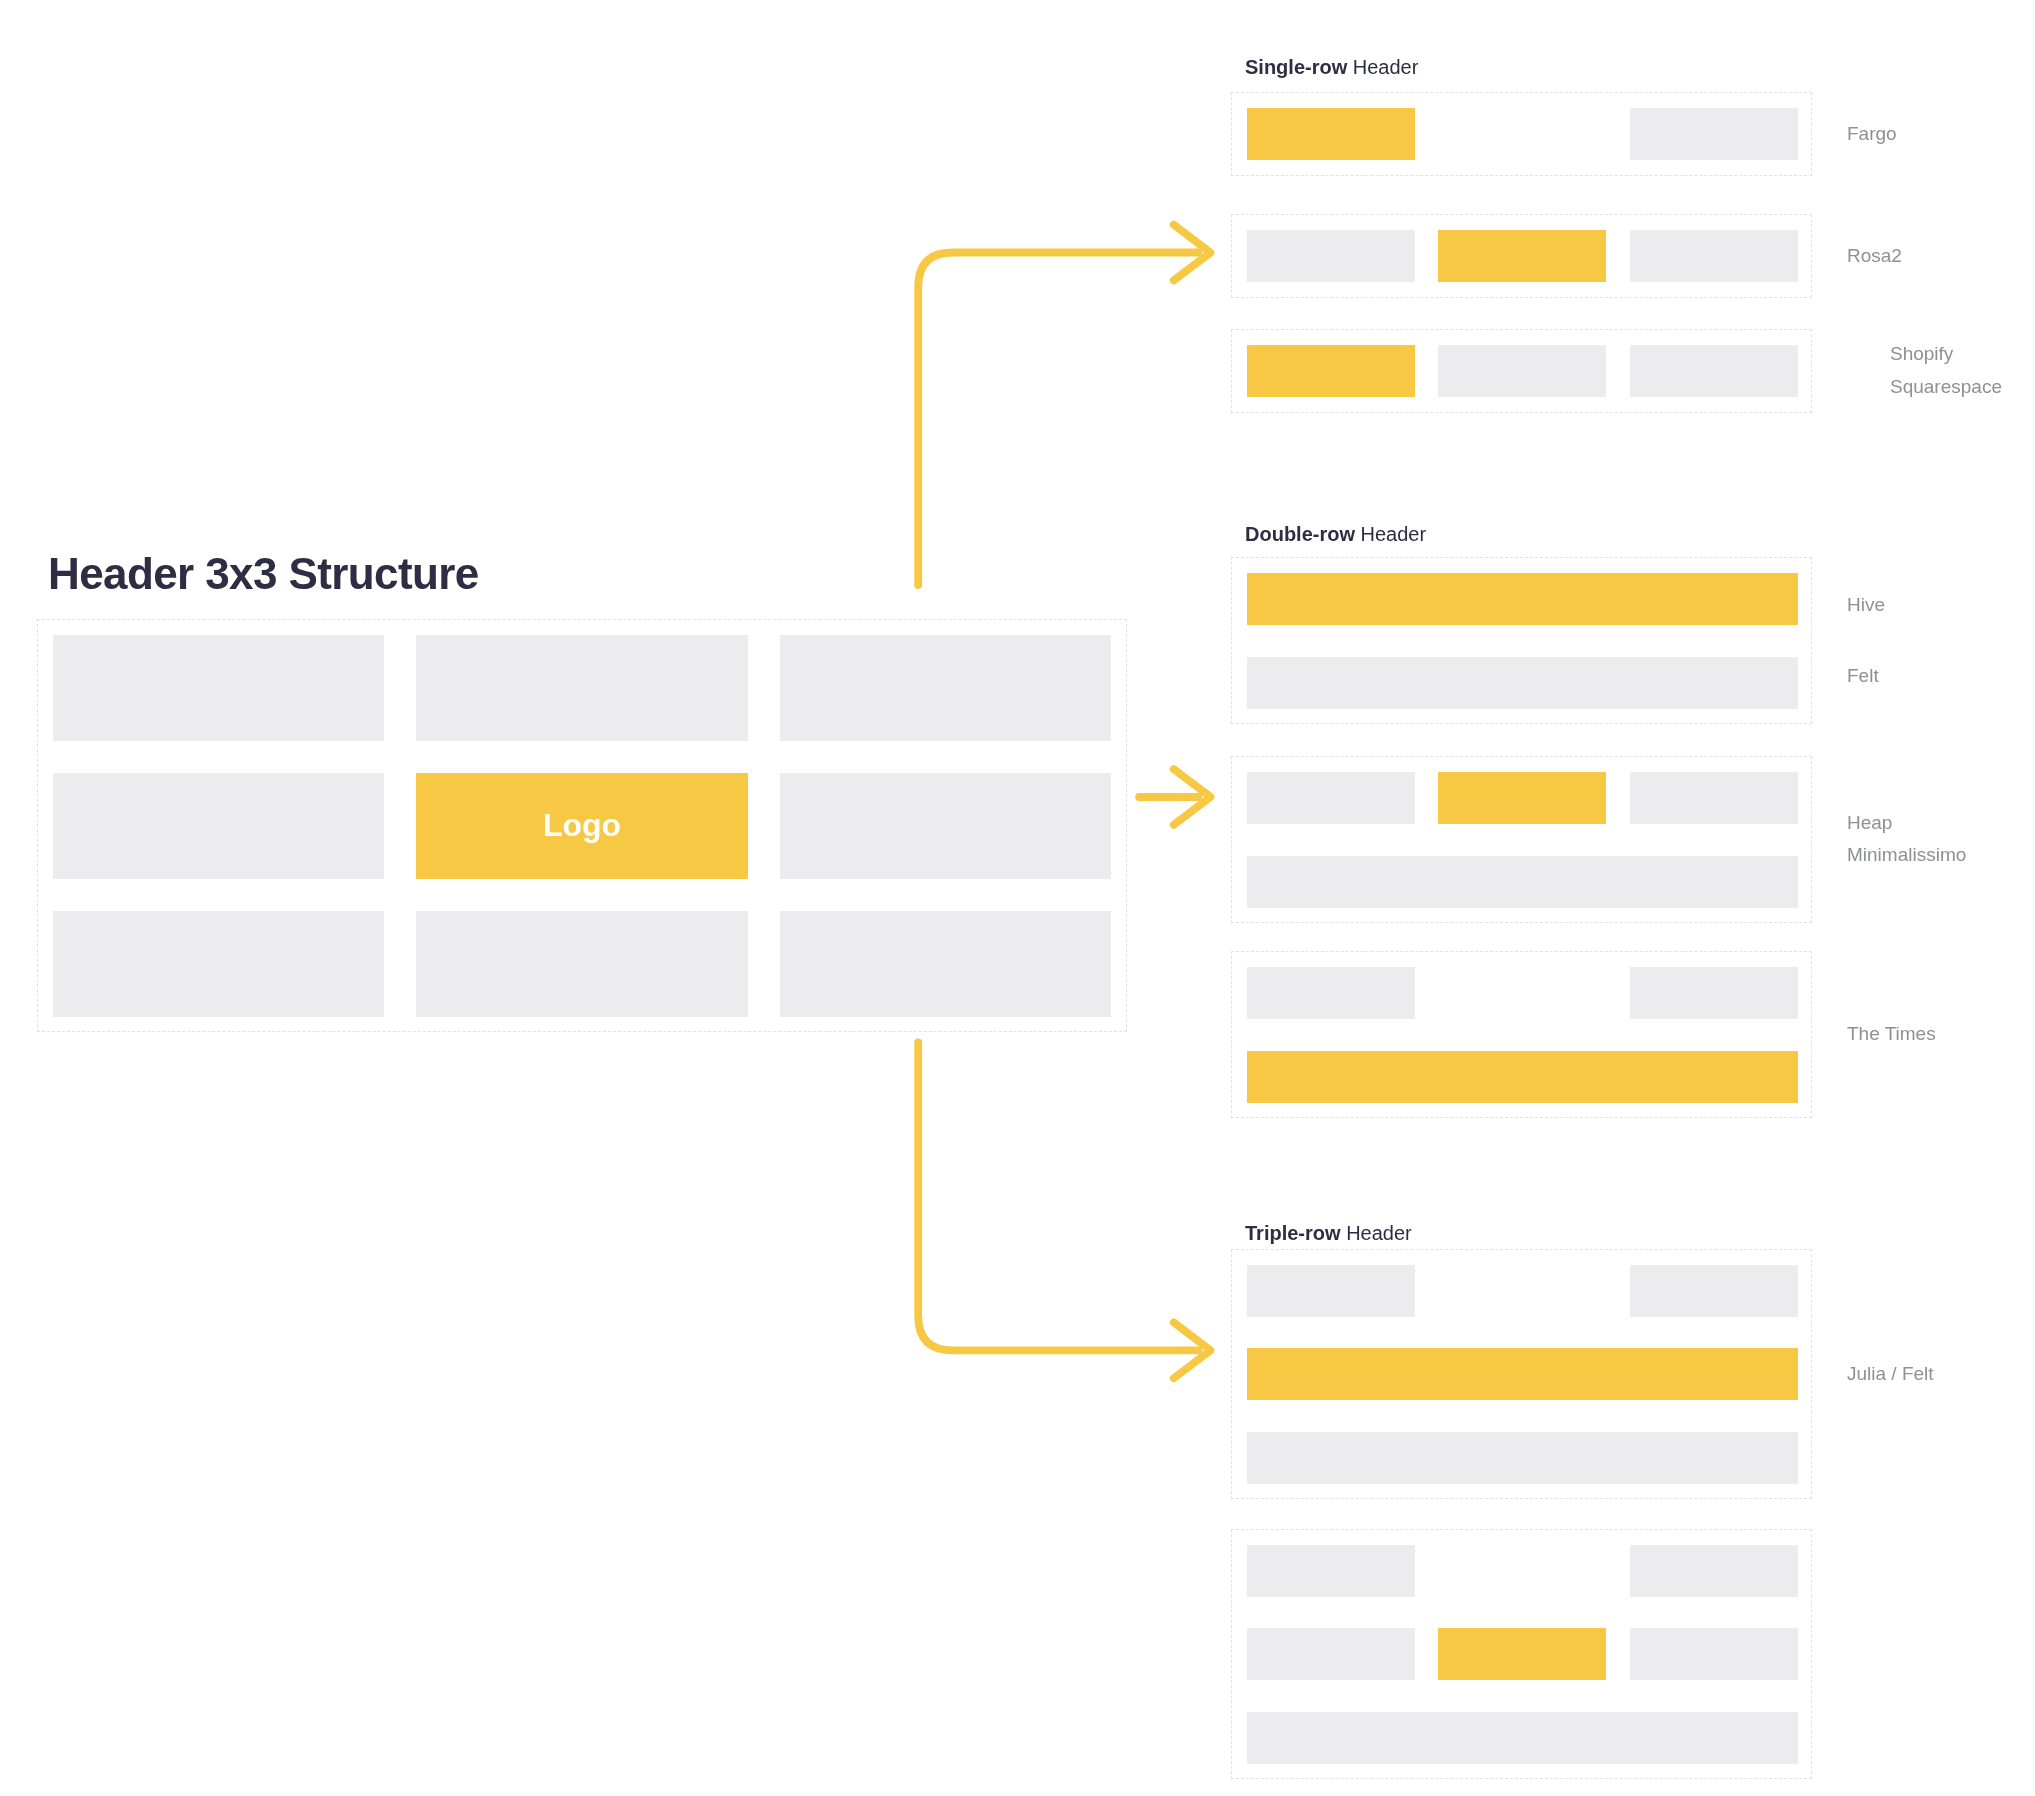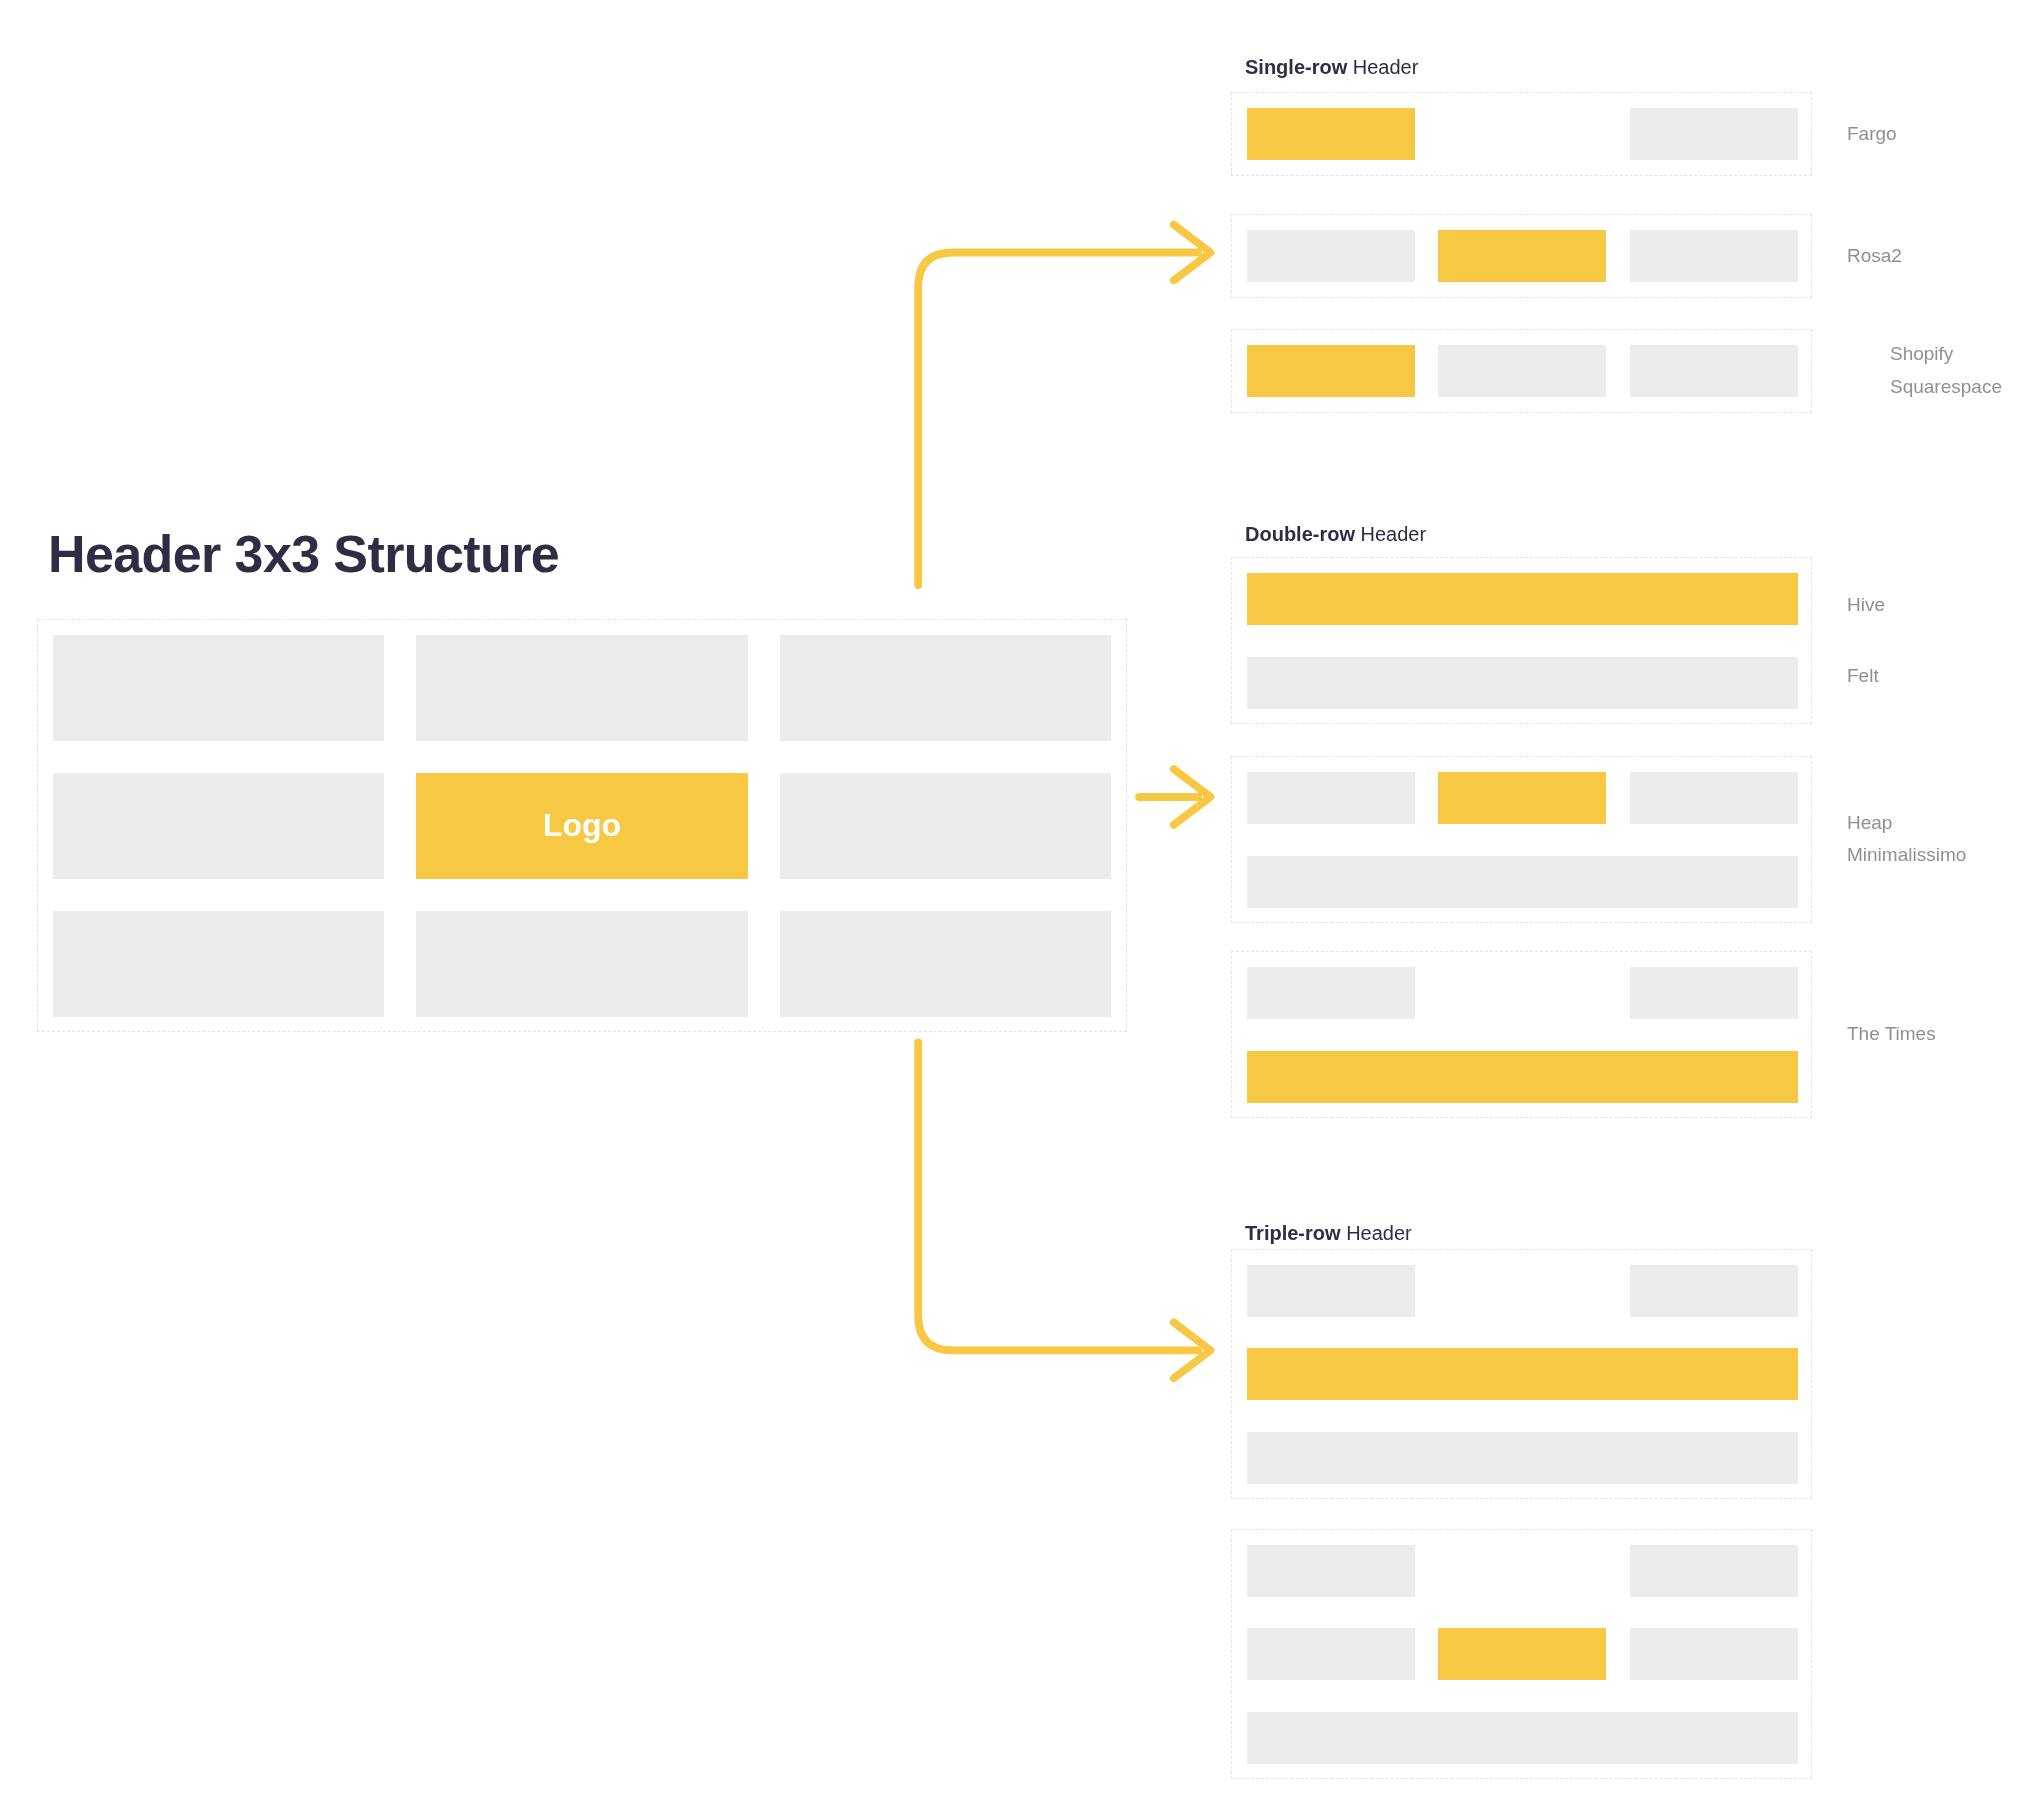--- a/index.html
+++ b/index.html
@@ -9,22 +9,22 @@
     --label:#8F9094;
     --dash:#E2E2E6;
     --bg:#FFFFFF;
   }
   html,body{margin:0;padding:0;background:var(--bg);}
   .canvas{
     position:relative;width:2035px;height:1797px;background:var(--bg);
     font-family:"Liberation Sans",sans-serif;overflow:hidden;
   }
   .main-title{
-    position:absolute;left:48px;top:528px;margin:0;
-    font-size:52px;line-height:1;font-weight:bold;letter-spacing:-0.6px;
+    position:absolute;left:48px;top:552px;margin:0;
+    font-size:44px;line-height:1;font-weight:bold;letter-spacing:-0.6px;
     color:var(--heading);
   }
   
   .grid3{
     position:absolute;left:37px;top:619px;width:1090px;height:413px;
     box-sizing:border-box;border:1.7px dashed var(--dash);
     padding:14.5px;display:grid;
     grid-template-columns:repeat(3,1fr);grid-template-rows:repeat(3,1fr);
     column-gap:22px;row-gap:32px;gap:32px;
   }
@@ -165,20 +165,23 @@
     <div class="section-heading" style="top: 1211px; margin-top: 10px;"><span class="b">Triple-row</span><span class="r"> Header</span></div>
     <div class="example-box" style="top: 1249px; height: 250px;">
       <div class="ex-row">
         <div class="slot gray"></div>
         <div class="slot empty"></div>
         <div class="slot gray"></div>
       </div>
       <div class="bar accent"></div>
       <div class="bar gray"></div>
     </div>
+    <div class="ex-label" style="top: 1249px; height: 250px;">
+      <div class="lab-line">Julia / Felt</div>
+    </div>
     <div class="example-box" style="top: 1529px; height: 250px;">
       <div class="ex-row">
         <div class="slot gray"></div>
         <div class="slot empty"></div>
         <div class="slot gray"></div>
       </div>
       <div class="ex-row">
         <div class="slot gray"></div>
         <div class="slot accent"></div>
         <div class="slot gray"></div>

